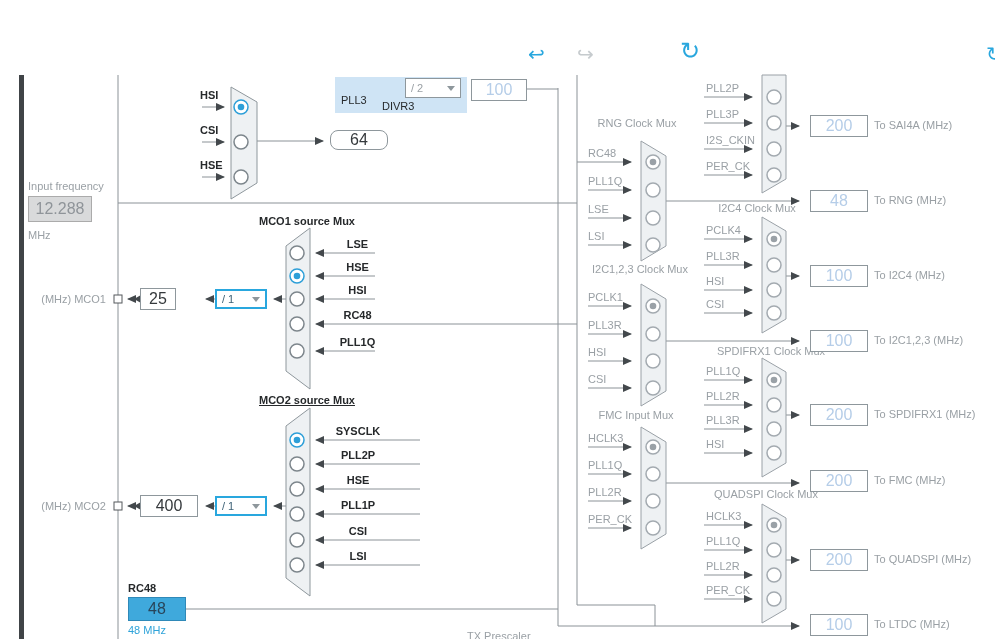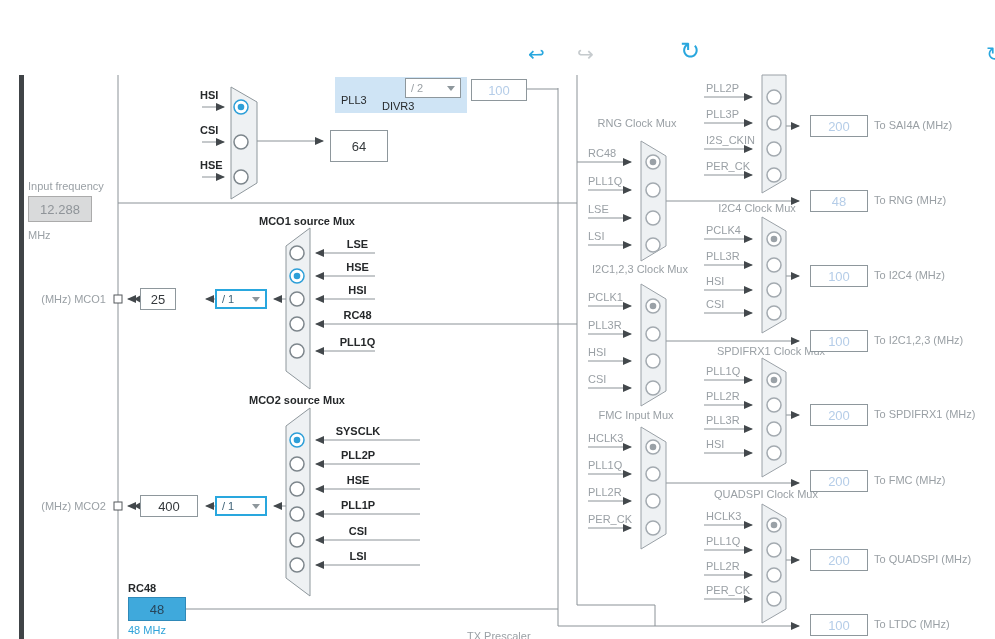--- a/index.html
+++ b/index.html
@@ -19,21 +19,21 @@
   
   .panel-pll3{position:absolute;left:335px;top:77px;width:132px;height:36px;background:#cfe4f5;}
   svg{position:absolute;left:0;top:0;}
   .lbl{position:absolute;font-size:11px;line-height:12px;color:#26292b;white-space:nowrap;z-index:3;}
   .b{font-weight:bold;}
   .gray{color:#9aa0a5;font-weight:normal;}
   .blue-t{color:#2fa3d9;}
   .ctr{text-align:center;}
   .rt{text-align:right;}
   .vbox{position:absolute;background:#fff;border:1px solid #8e979c;display:flex;align-items:center;
-      justify-content:center;font-size:13px;color:#35393c;z-index:3;box-sizing:border-box;}
+      justify-content:center;font-size:16px;color:#35393c;z-index:3;box-sizing:border-box;}
   .pale{color:#b5cde8;}
   .gbox{background:#d9dadb;border:1px solid #ababab;color:#8f9499;}
   .rcbox{background:#3fa9dc;border:1px solid #2f89b8;color:#28455a;}
   .dd{position:absolute;background:#fff;border:2px solid #29a7de;display:flex;align-items:center;
       justify-content:space-between;padding:0 5px;font-size:11px;color:#3c6075;z-index:3;box-sizing:border-box;cursor:pointer;}
   .dd.graydd{border:1px solid #8e979c;color:#9aa0a5;}
   .chev{width:0;height:0;border-left:4px solid transparent;border-right:4px solid transparent;
       border-top:5px solid #8e979c;}
 </style>
 </head>
@@ -230,21 +230,21 @@
 
   <div class="lbl gray" style="left:28px;top:180px;">Input frequency</div>
   <div class="vbox gbox" style="left:28px;top:196px;width:64px;height:26px;">12.288</div>
   <div class="lbl gray" style="left:28px;top:229px;">MHz</div>
   <div class="lbl gray rt" style="left:28px;top:293px;width:78px;">(MHz) MCO1</div>
   <div class="lbl gray rt" style="left:28px;top:500px;width:78px;">(MHz) MCO2</div>
 
   <div class="lbl b" style="left:200px;top:89px;">HSI</div>
   <div class="lbl b" style="left:200px;top:124px;">CSI</div>
   <div class="lbl b" style="left:200px;top:159px;">HSE</div>
-  <div class="vbox" style="left:330px;top:130px;width:58px;height:32px;">64</div>
+  <div class="vbox" style="left:330px;top:130px;width:58px;height:20px;border-radius:8px;">64</div>
 
   <div class="lbl" style="left:341px;top:94px;">PLL3</div>
   <div class="dd graydd" style="left:405px;top:78px;width:56px;height:20px;">
     <span>/ 2</span>
     <span class="chev"></span>
   </div>
   <div class="lbl" style="left:382px;top:100px;">DIVR3</div>
   <div class="vbox pale" style="left:471px;top:79px;width:56px;height:22px;">100</div>
 
   <div class="lbl b ctr" style="left:247px;top:215px;width:120px;">MCO1 source Mux</div>
@@ -252,21 +252,21 @@
   <div class="lbl b ctr" style="left:330px;top:261px;width:55px;">HSE</div>
   <div class="lbl b ctr" style="left:330px;top:284px;width:55px;">HSI</div>
   <div class="lbl b ctr" style="left:330px;top:309px;width:55px;">RC48</div>
   <div class="lbl b ctr" style="left:330px;top:336px;width:55px;">PLL1Q</div>
   <div class="dd" style="left:215px;top:289px;width:52px;height:20px;">
     <span>/ 1</span>
     <span class="chev"></span>
   </div>
   <div class="vbox" style="left:140px;top:288px;width:36px;height:22px;">25</div>
 
-  <div class="lbl b ctr" style="left:237px;top:394px;width:120px;">MCO2 source Mux</div>
+  <div class="lbl b ctr" style="left:247px;top:394px;width:120px;text-decoration:underline;">MCO2 source Mux</div>
   <div class="lbl b ctr" style="left:330px;top:425px;width:56px;">SYSCLK</div>
   <div class="lbl b ctr" style="left:330px;top:449px;width:56px;">PLL2P</div>
   <div class="lbl b ctr" style="left:330px;top:474px;width:56px;">HSE</div>
   <div class="lbl b ctr" style="left:330px;top:499px;width:56px;">PLL1P</div>
   <div class="lbl b ctr" style="left:330px;top:525px;width:56px;">CSI</div>
   <div class="lbl b ctr" style="left:330px;top:550px;width:56px;">LSI</div>
   <div class="dd" style="left:215px;top:496px;width:52px;height:20px;">
     <span>/ 1</span>
     <span class="chev"></span>
   </div>

